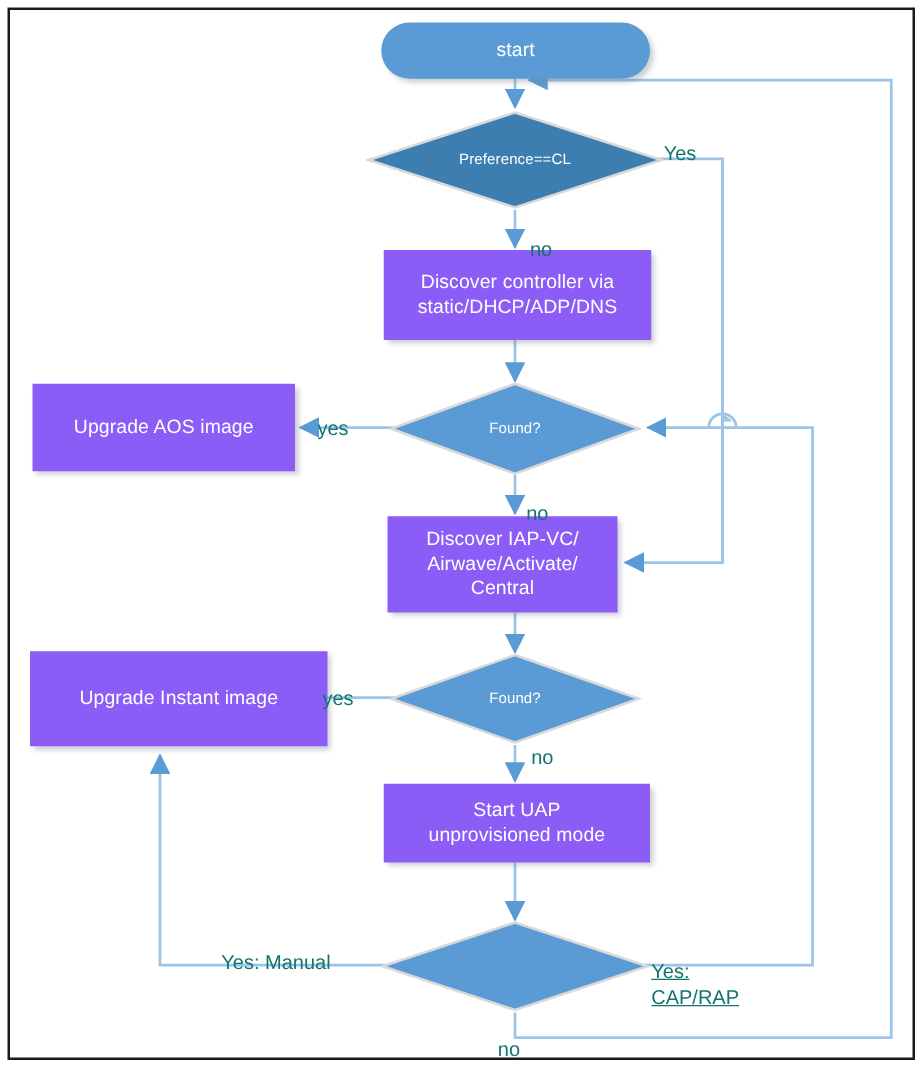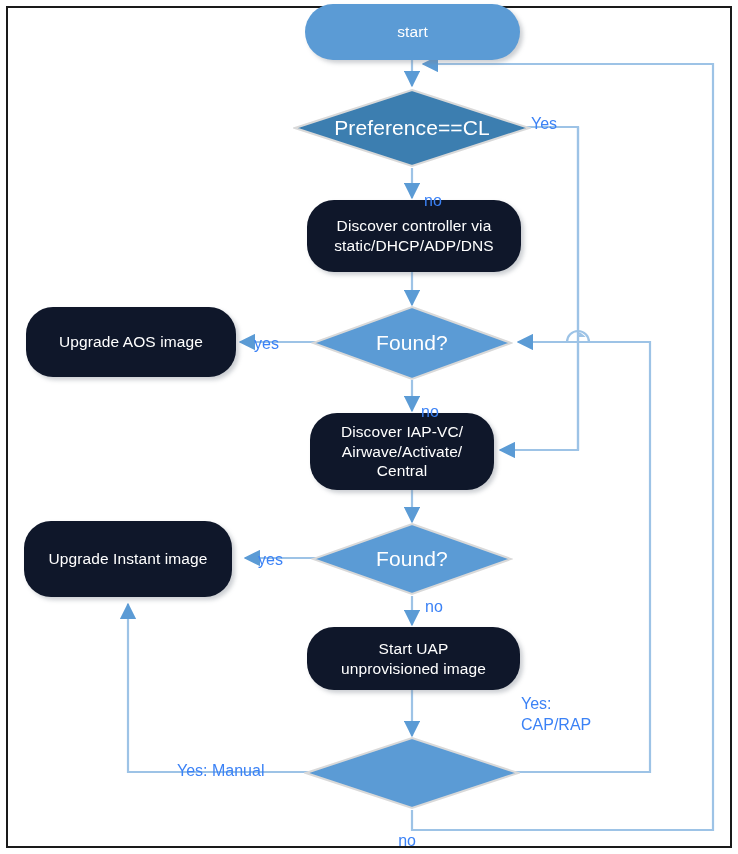--- a/index.html
+++ b/index.html
@@ -31,48 +31,47 @@
     display:flex;
     align-items:center;
     justify-content:center;
     text-align:center;
     color:#ffffff;
     font-size:15.5px;
     line-height:1.28;
     letter-spacing:.1px;
   }
   .rect{
-    background:#0f172a;
+    background:#8b5cf6;
     box-shadow:3px 3px 4px rgba(120,130,140,.38);
-    border-radius:27px;
   }
   .pill{
     background:#5B9BD5;
     border-radius:999px;
     box-shadow:3px 3px 4px rgba(120,130,140,.38);
   }
   .diamond{
     background:transparent;
     box-shadow:none;
   }
   .diamond .dlabel{
     position:relative;
     z-index:3;
     color:#ffffff;
-    font-size:21px;
+    font-size:12px;
     white-space:nowrap;
   }
   .diamond .dshape{
     position:absolute;
     left:0;top:0;width:100%;height:100%;
     z-index:1;
   }
   .edgelabel{
     position:absolute;
-    color:#3b82f6;
+    color:#0f766e;
     font-size:16px;
     line-height:1.2;
     white-space:pre-line;
     text-align:center;
   }
 </style>
 </head>
 <body>
 
 <div id="canvas">
@@ -114,21 +113,21 @@
 
       <path d="M 589,342 A 5.5 5.5 0 0 0 567,342" fill="none"></path>
 
       <path d="M 412,810 L 412,830 L 713,830 L 713,64 L 423,64" marker-end="url(#ar)"></path>
 
       <path d="M 316,772 L 128,772 L 128,604" marker-end="url(#ar)"></path>
 
     </g>
   </svg>
 
-  <div class="node pill" style="left:305px;top:4px;width:215px;height:56px;">
+  <div class="node pill" style="left:305px;top:18px;width:215px;height:45px;">
     <span>start</span>
   </div>
 
   <div class="node diamond" style="left:293px;top:88px;width:238px;height:80px;">
     <svg class="dshape" viewBox="0 0 238 80" preserveAspectRatio="none">
       <polygon points="119,2 236,40 119,78 2,40" fill="#3C7EB0" stroke="#D9D9D9" stroke-width="2"></polygon>
     </svg>
     <span class="dlabel">Preference==CL</span>
   </div>
 
@@ -154,27 +153,27 @@
 Central</span>
   </div>
 
   <div class="node diamond" style="left:311px;top:522px;width:202px;height:74px;">
     <svg class="dshape" viewBox="0 0 202 74" preserveAspectRatio="none">
       <polygon points="101,2 200,37 101,72 2,37" fill="#5B9BD5" stroke="#D9D9D9" stroke-width="2"></polygon>
     </svg>
     <span class="dlabel">Found?</span>
   </div>
 
-  <div class="node rect" style="left:24px;top:521px;width:208px;height:76px;">
+  <div class="node rect" style="left:24px;top:521px;width:238px;height:76px;">
     <span>Upgrade Instant image</span>
   </div>
 
   <div class="node rect" style="left:307px;top:627px;width:213px;height:63px;">
     <span style="white-space:pre-line">Start UAP
-unprovisioned image</span>
+unprovisioned mode</span>
   </div>
 
   <div class="node diamond" style="left:304px;top:736px;width:216px;height:74px;">
     <svg class="dshape" viewBox="0 0 216 74" preserveAspectRatio="none">
       <polygon points="108,2 214,37 108,72 2,37" fill="#5B9BD5" stroke="#D9D9D9" stroke-width="2"></polygon>
     </svg>
   </div>
 
   <div class="edgelabel" style="left:519px;top:95px;width:50px;">
     <span>Yes</span>
@@ -197,21 +196,21 @@
   </div>
 
   <div class="edgelabel" style="left:425px;top:578px;width:36px;text-align:left;">
     <span>no</span>
   </div>
 
   <div class="edgelabel" style="left:177px;top:742px;width:140px;text-align:left;">
     <span>Yes: Manual</span>
   </div>
 
-  <div class="edgelabel" style="left:521px;top:673px;width:110px;text-align:left;line-height:1.3;">
+  <div class="edgelabel" style="left:521px;top:747px;width:110px;text-align:left;line-height:1.3;text-decoration:underline;">
     <span style="white-space:pre-line">Yes:
 CAP/RAP</span>
   </div>
 
   <div class="edgelabel" style="left:380px;top:812px;width:36px;text-align:right;">
     <span>no</span>
   </div>
 
 </div>
 

